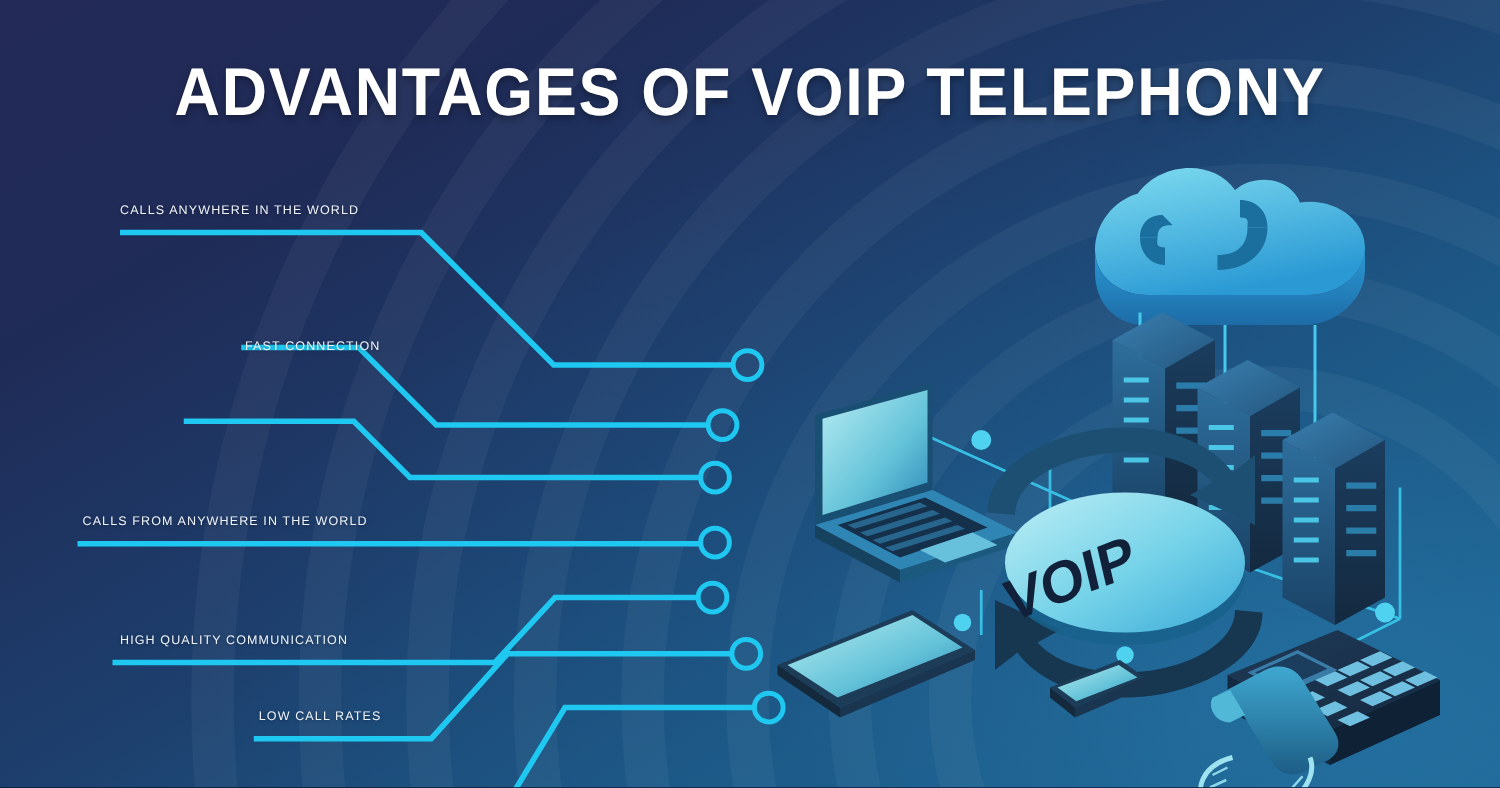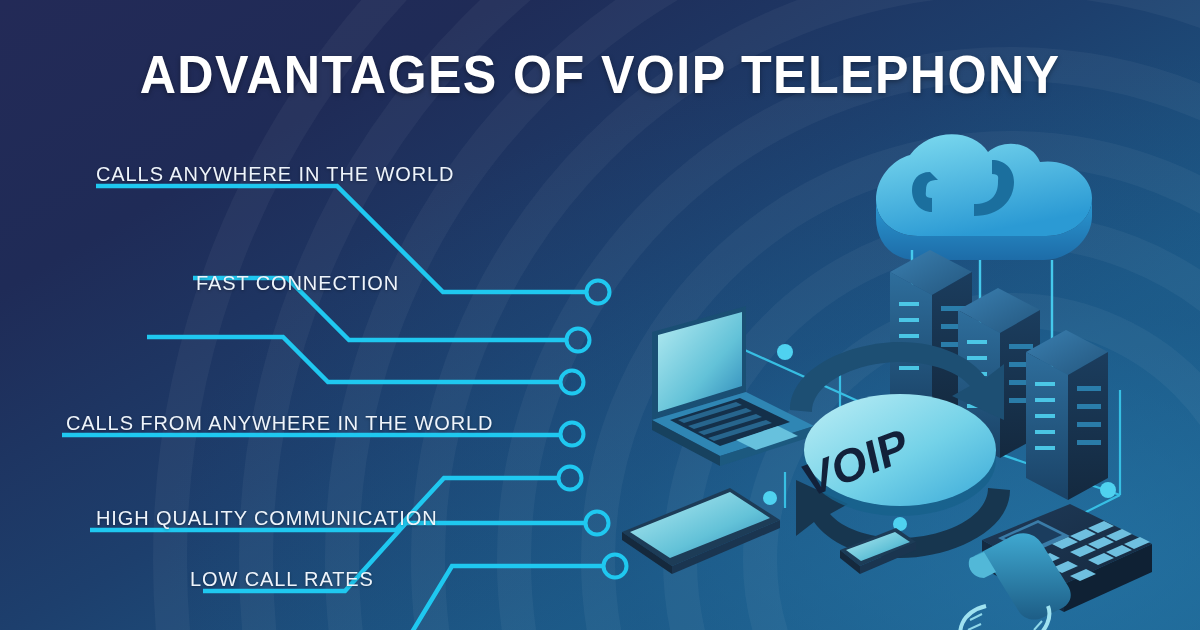--- a/index.html
+++ b/index.html
@@ -30,21 +30,21 @@
     letter-spacing:1.5px;
     line-height:1.05;
     transform:scaleX(0.93);
     transform-origin:center;
     text-shadow:0 2px 6px rgba(0,0,0,0.35);
     white-space:nowrap;
   }
   .label {
     position:absolute;
     color:#eef4fb;
-    font-size:20px;
+    font-size:10px;
     letter-spacing:0.9px;
     white-space:nowrap;
     text-shadow:0 1px 3px rgba(0,0,0,0.35);
   }
   .lines { position:absolute; inset:0; }
   .dev { position:absolute; }
 </style>
 </head>
 <body>
 
@@ -97,21 +97,21 @@
       <circle cx="570" cy="478" r="11.5"></circle>
       <circle cx="597" cy="523" r="11.5"></circle>
       <circle cx="615" cy="566" r="11.5"></circle>
     </g>
   </svg>
 
   <div class="label" style="left:96px;  top:163px;">CALLS ANYWHERE IN THE WORLD</div>
   <div class="label" style="left:196px; top:255px;margin-top:17px;">FAST CONNECTION</div>
   <div class="label" style="left:66px;  top:412px;">CALLS FROM ANYWHERE IN THE WORLD</div>
   <div class="label" style="left:96px;  top:507px;">HIGH QUALITY COMMUNICATION</div>
-  <div class="label" style="left:190px; top:568px;">LOW CALL RATES</div>
+  <div class="label" style="left:207px; top:568px;">LOW CALL RATES</div>
 
   <svg class="dev" style="left:600px; top:120px;" width="600" height="510" viewBox="0 0 600 510">
     <defs>
       <linearGradient id="gCloud" x1="0" y1="0" x2="0.4" y2="1">
         <stop offset="0%" stop-color="#7fdcf0"></stop>
         <stop offset="100%" stop-color="#2b9ad4"></stop>
       </linearGradient>
       <linearGradient id="gCloudSide" x1="0" y1="0" x2="0" y2="1">
         <stop offset="0%" stop-color="#2b9ad4"></stop>
         <stop offset="100%" stop-color="#1d6ca8"></stop>

